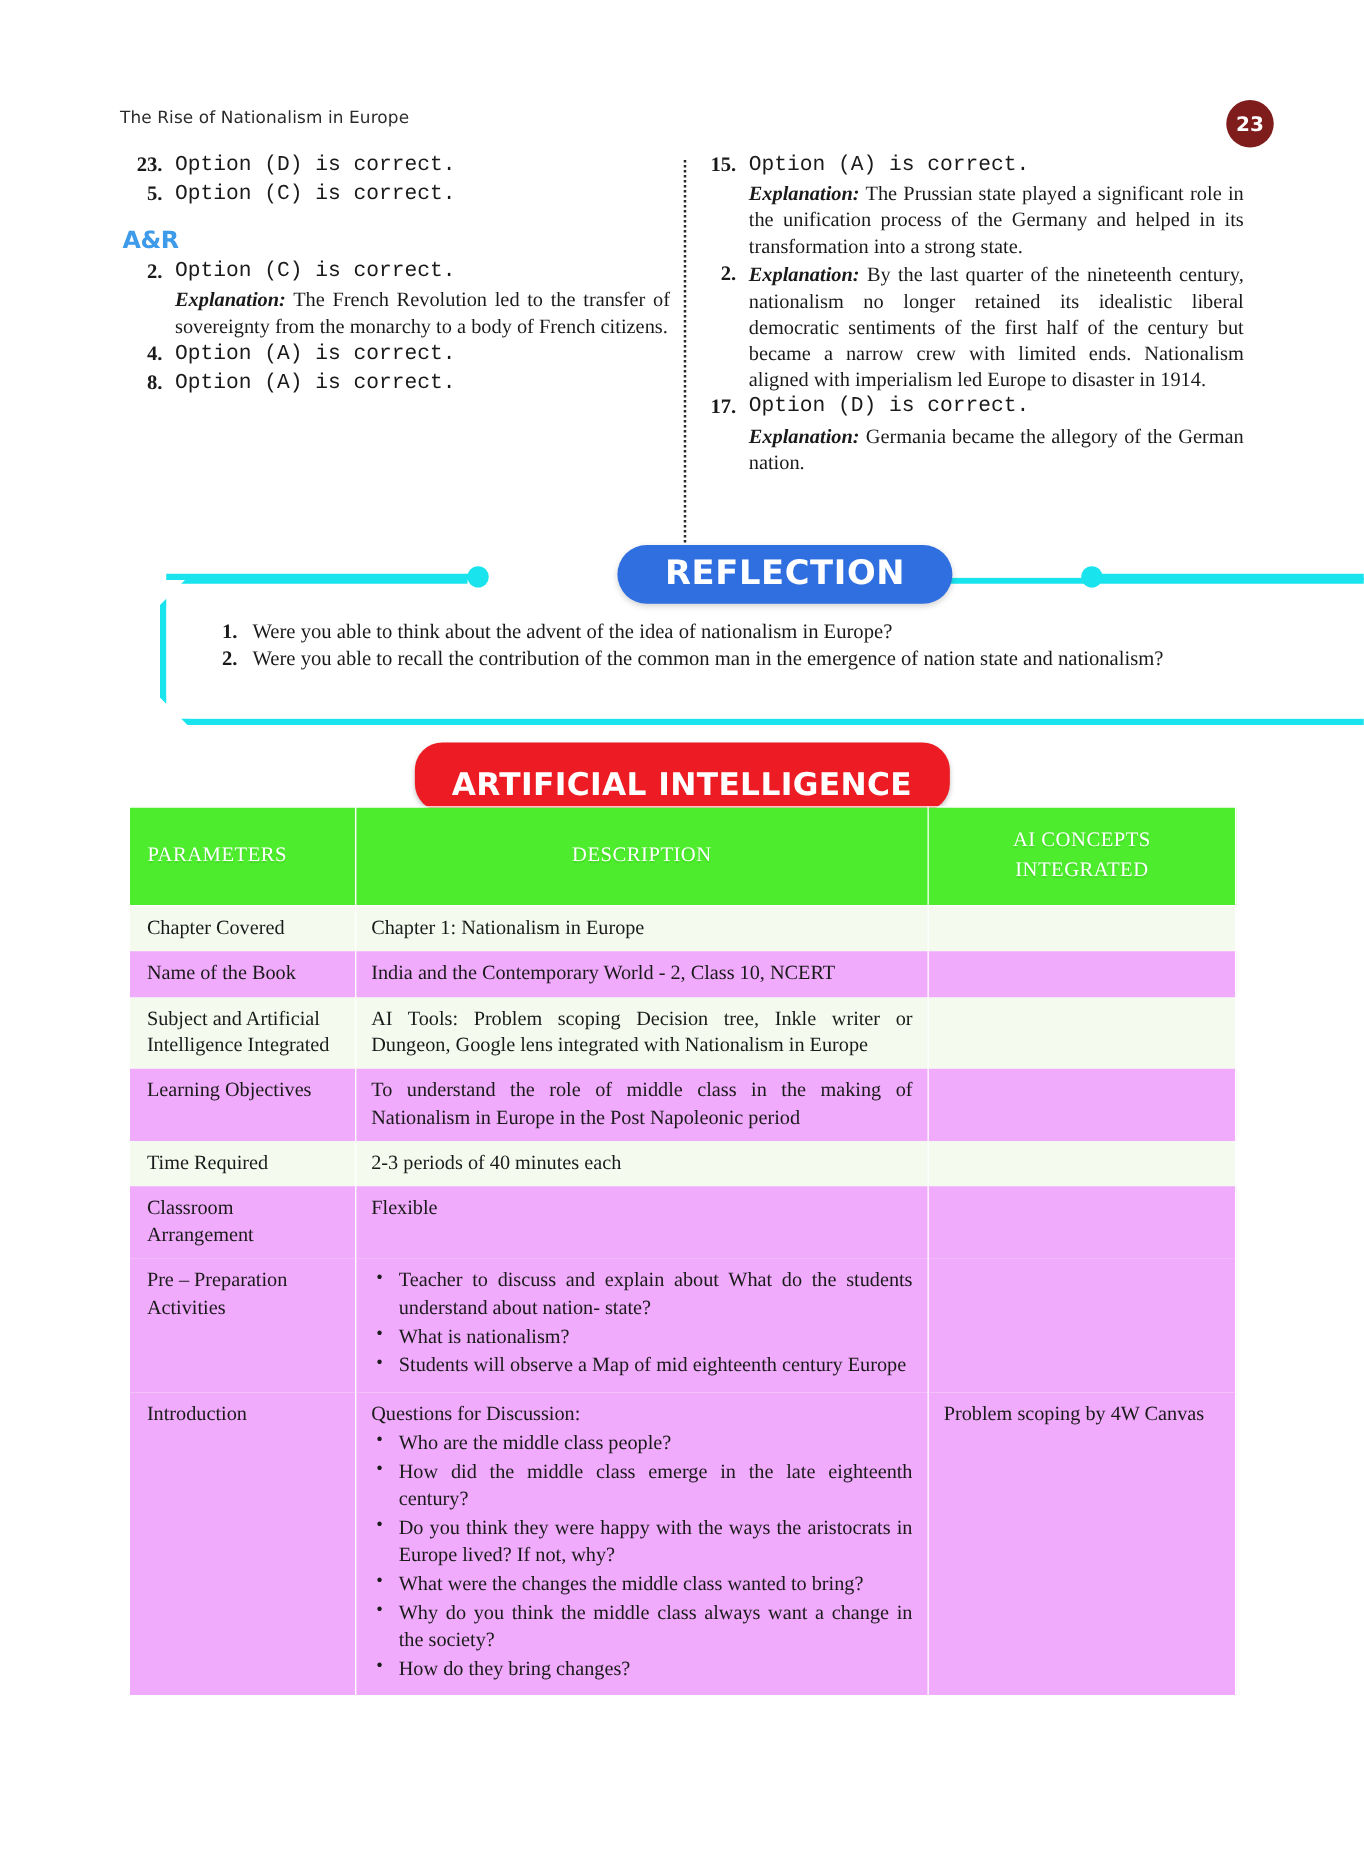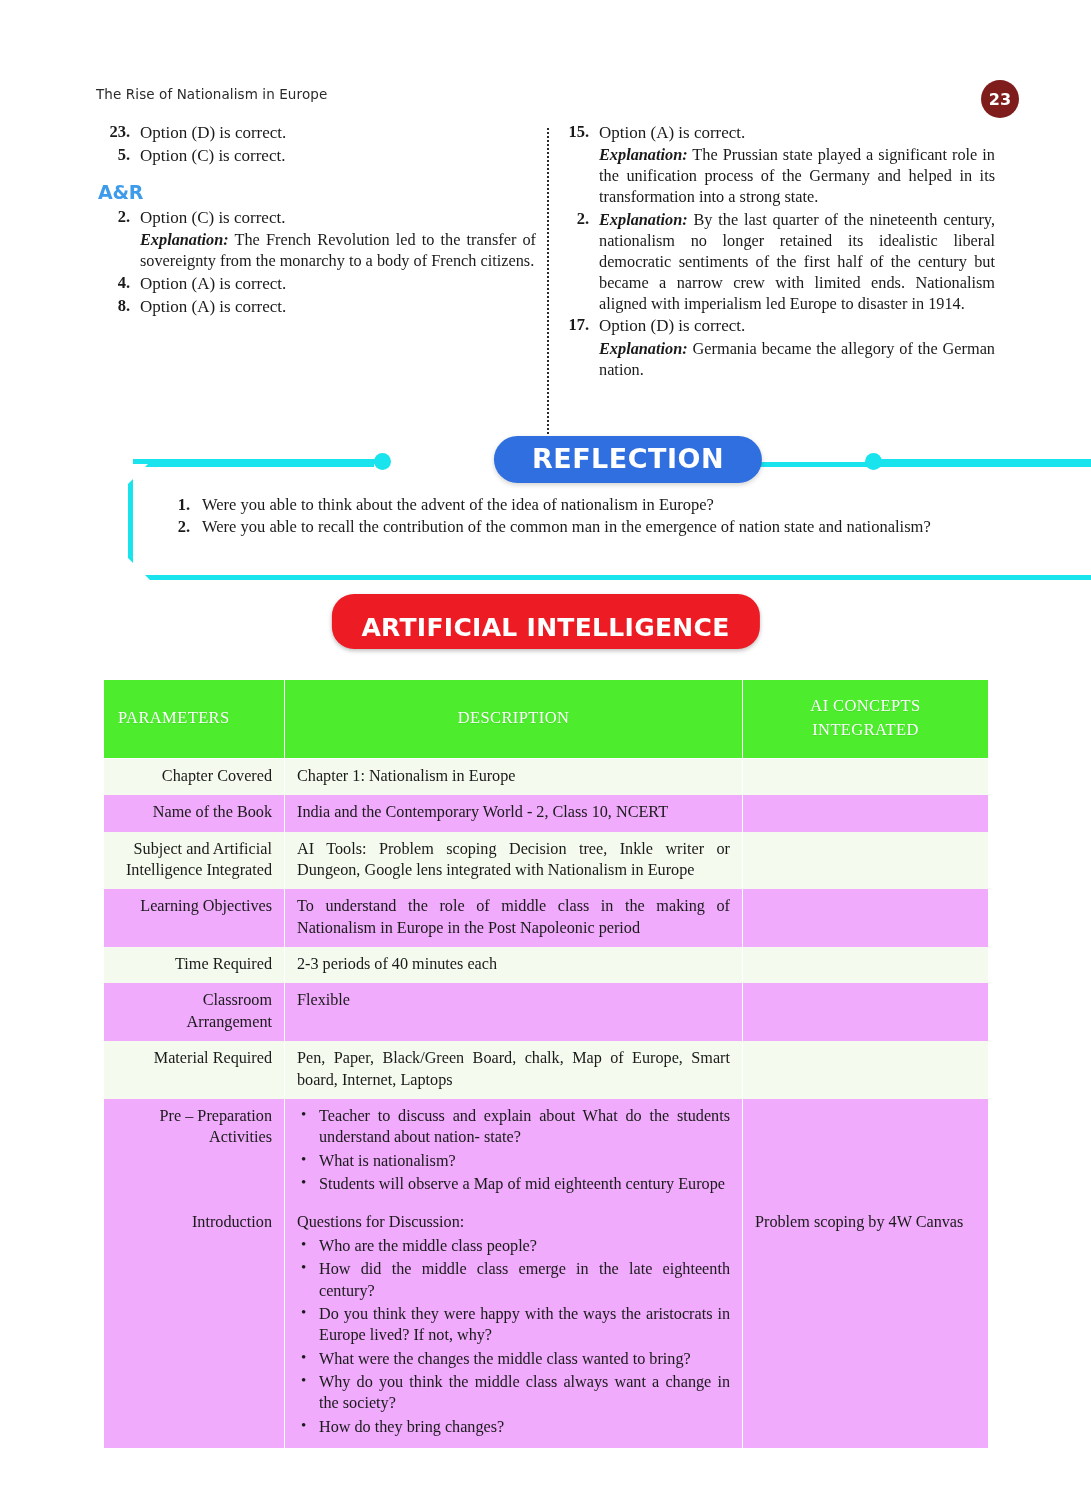--- a/index.html
+++ b/index.html
@@ -80,20 +80,21 @@
     left: 0;
     top: 0;
     width: 34px;
     text-align: right;
     font-weight: bold;
     font-size: 16.5px;
   }
   .ans-title {
     font-size: 17px;
     line-height: 1.30;
+    font-family: Liberation Mono, monospace;
   }
   .expl {
     font-size: 16.3px;
     line-height: 1.30;
     text-align: justify;
     margin-top: 0px;
   }
   .expl i { font-style: italic; font-weight: bold; }
 
   .ar-heading {
@@ -213,21 +214,21 @@
     font-size: 25px;
     letter-spacing: .3px;
     line-height: 1;
     box-shadow: 0 2px 4px rgba(0,0,0,.25);
   }
 
   
   .ai-table {
     position: absolute;
     left: 103px;
-    top: 679px;
+    top: 645px;
     width: 885px;
     border-collapse: collapse;
     table-layout: fixed;
   }
   .ai-table col.c1 { width: 181px; }
   .ai-table col.c2 { width: 458px; }
   .ai-table col.c3 { width: 246px; }
 
   .ai-table th {
     background: #4ded2d;
@@ -244,21 +245,20 @@
   .ai-table th.th-params { text-align: left; padding-left: 14px; }
   .ai-table th.th-desc   { text-align: center; }
   .ai-table th.th-ai     { text-align: center; line-height: 1.45; }
 
   .ai-table td {
     vertical-align: top;
     padding: 7px 12px 8px;
     font-size: 16.2px;
     line-height: 1.32;
     border-right: 1px solid #ffffff;
-    text-align: right;
   }
   .ai-table tbody tr.odd  td { background: #f4fbee; }
   .ai-table tbody tr.even td { background: #f0abfc; }
 
   .ai-table td.p { padding-left: 14px; }
   .ai-table td.d { text-align: justify; }
   .ai-table td.a { text-align: left; }
 
   ul.cell-list {
     margin: 0;
@@ -404,25 +404,20 @@
     <tr class="odd">
       <td class="p">Time Required</td>
       <td class="d">2-3 periods of 40 minutes each</td>
       <td class="a"></td>
     </tr>
     <tr class="even">
       <td class="p">Classroom Arrangement</td>
       <td class="d">Flexible</td>
       <td class="a"></td>
     </tr>
-    <tr class="odd">
-      <td class="p">Material Required</td>
-      <td class="d">Pen, Paper, Black/Green Board, chalk, Map of Europe, Smart board, Internet, Laptops</td>
-      <td class="a"></td>
-    </tr>
     <tr class="even">
       <td class="p">Pre – Preparation Activities</td>
       <td class="d">
         <ul class="cell-list">
           <li>Teacher to discuss and explain about What do the students understand about nation- state?</li>
           <li>What is nationalism?</li>
           <li>Students will observe a Map of mid eighteenth century Europe</li>
         </ul>
       </td>
       <td class="a"></td>

